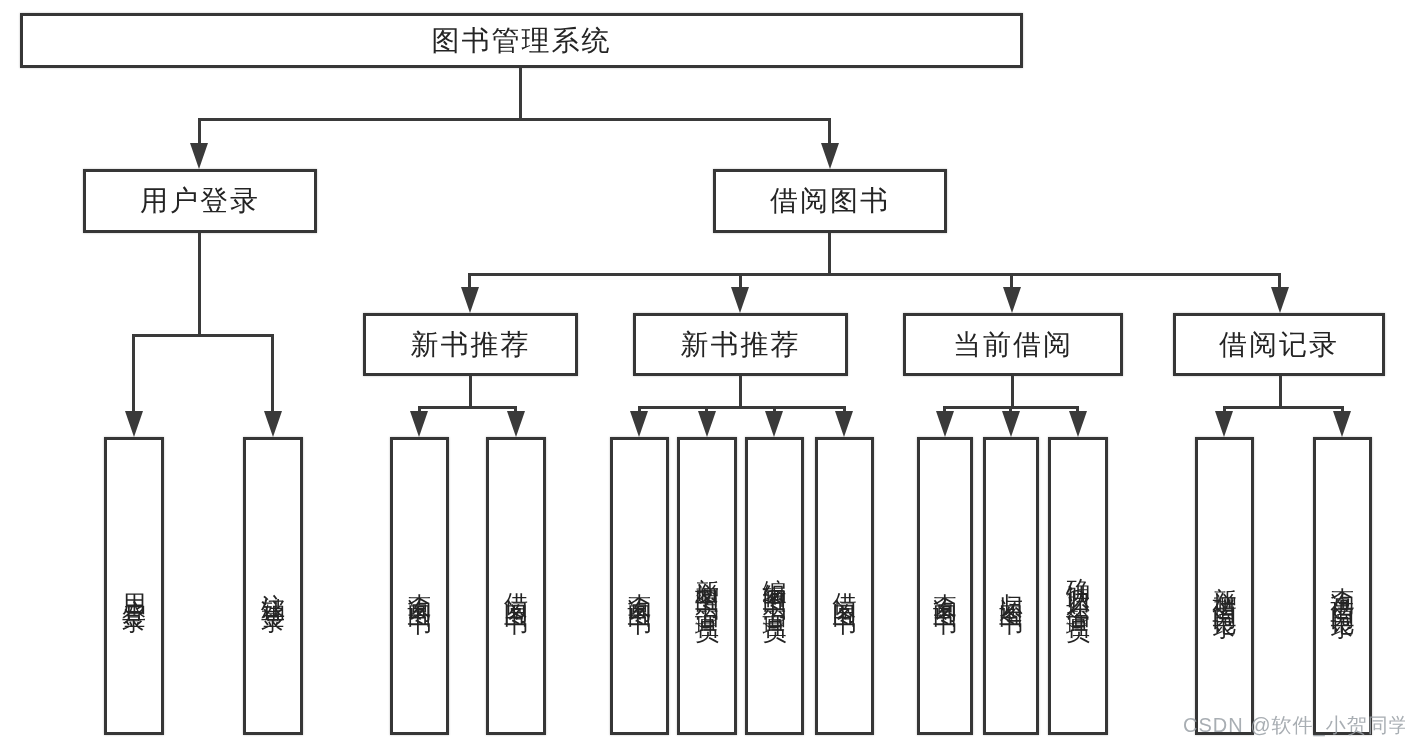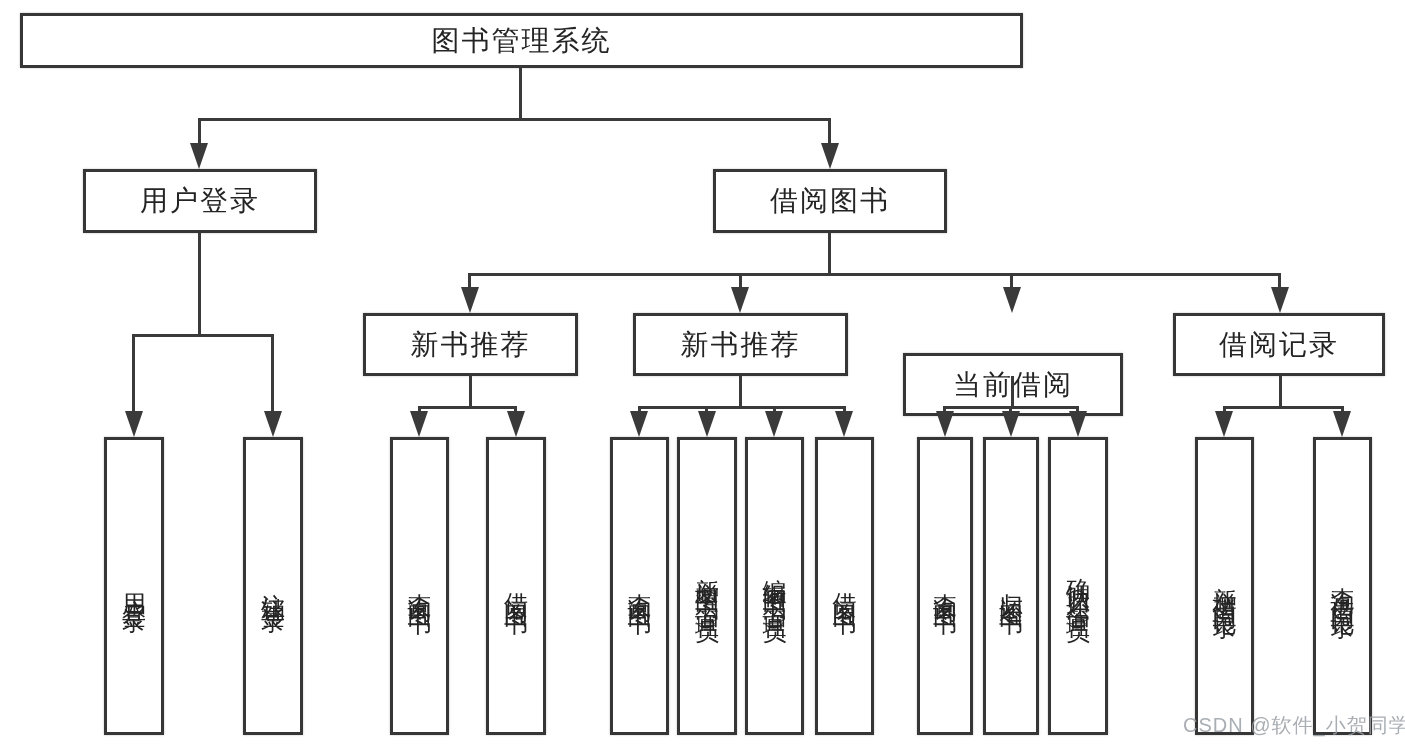--- a/index.html
+++ b/index.html
@@ -36,21 +36,21 @@
 
 <div class="canvas">
 
   <div class="box" style="left:20px;top:13px;width:1003px;height:55px;">图书管理系统</div>
 
   <div class="box" style="left:83px;top:169px;width:234px;height:64px;">用户登录</div>
   <div class="box" style="left:713px;top:169px;width:234px;height:64px;">借阅图书</div>
 
   <div class="box" style="left:363px;top:313px;width:215px;height:63px;">新书推荐</div>
   <div class="box" style="left:633px;top:313px;width:215px;height:63px;">新书推荐</div>
-  <div class="box" style="left:903px;top:313px;width:220px;height:63px;margin-top:40px;">当前借阅</div>
+  <div class="box" style="left:903px;top:313px;width:220px;height:63px;">当前借阅</div>
   <div class="box" style="left:1173px;top:313px;width:212px;height:63px;">借阅记录</div>
 
   <div class="box vbox" style="left:104px;top:437px;width:60px;height:298px;">用户登录</div>
   <div class="box vbox" style="left:243px;top:437px;width:60px;height:298px;">注销登录</div>
 
   <div class="box vbox" style="left:390px;top:437px;width:59px;height:298px;">查询图书</div>
   <div class="box vbox" style="left:486px;top:437px;width:60px;height:298px;">借阅图书</div>
 
   <div class="box vbox" style="left:610px;top:437px;width:59px;height:298px;">查询图书</div>
   <div class="box vbox" style="left:677px;top:437px;width:60px;height:298px;">新增图书（管理员）</div>

